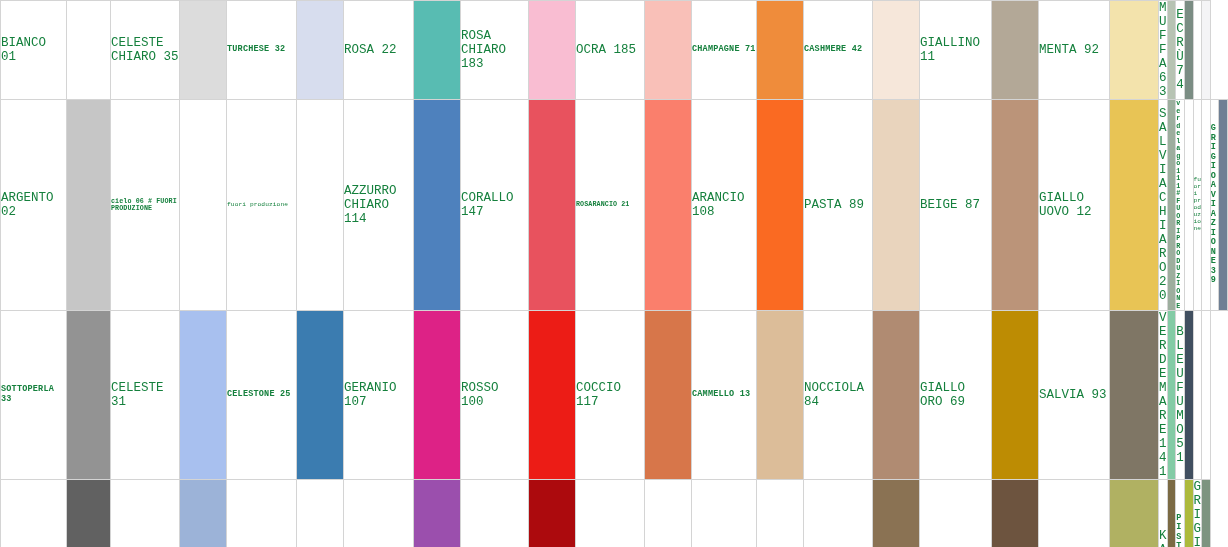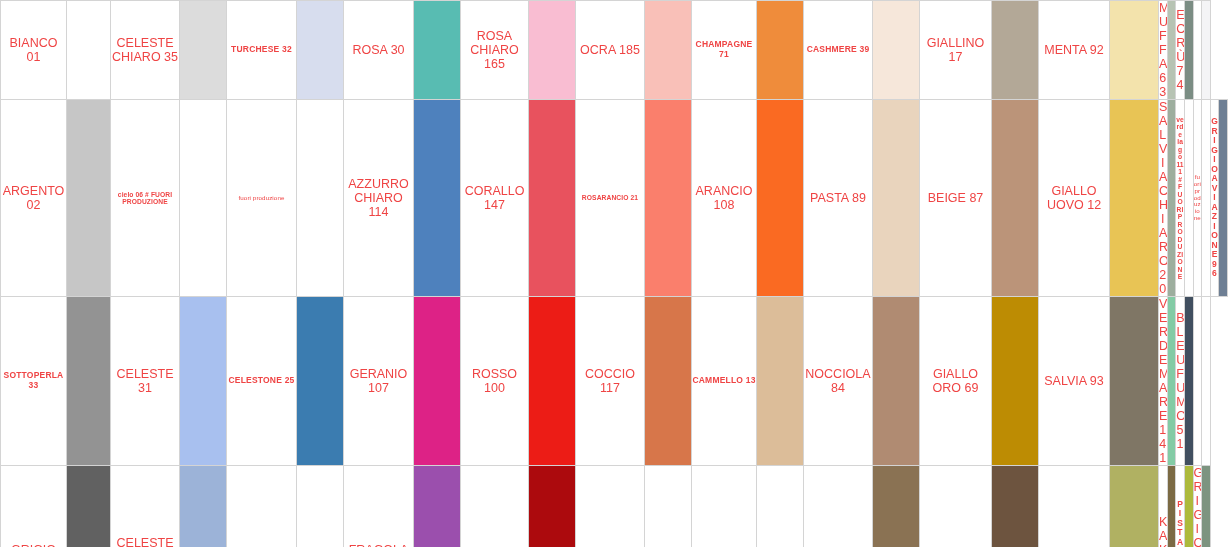--- a/index.html
+++ b/index.html
@@ -15,26 +15,27 @@
   }
   table.grid td{
     border:1px solid #d4d4d4;
     padding:0;
     margin:0;
     overflow:hidden;
     vertical-align:middle;
     box-sizing:border-box;
   }
   td.label{
-    text-align:center;
-    color:#ef4444;
+    text-align:left;
+    color:#15803d;
     line-height:1.12;
     padding:1px 2px;
     word-wrap:break-word;
     background:#ffffff;
+    font-family:Liberation Mono, monospace;
   }
   td.swatch{padding:0;}
   .lbl{display:block;}
   
   .s-lg{font-size:12.5px;}
   .s-sm{font-size:8.5px;font-weight:bold;letter-spacing:.2px;}
   .s-xs{font-size:6.7px;font-weight:bold;letter-spacing:.1px;}
   .s-xxs{font-size:6.2px;letter-spacing:.1px;}
   td.blank{background:#ffffff;}
 </style>
@@ -73,41 +74,41 @@
           <td class="swatch blank" style="background: rgb(255, 255, 255);"></td>
           <td class="label">
             <span class="lbl s-lg">CELESTE CHIARO 35</span>
           </td>
           <td class="swatch" style="background: rgb(220, 220, 220);"></td>
           <td class="label">
             <span class="lbl s-sm">TURCHESE 32</span>
           </td>
           <td class="swatch" style="background: rgb(215, 221, 238);"></td>
           <td class="label">
-            <span class="lbl s-lg">ROSA 30</span>
+            <span class="lbl s-lg">ROSA 22</span>
           </td>
           <td class="swatch" style="background: rgb(88, 188, 178);"></td>
           <td class="label">
-            <span class="lbl s-lg">ROSA CHIARO 165</span>
+            <span class="lbl s-lg">ROSA CHIARO 183</span>
           </td>
           <td class="swatch" style="background: rgb(249, 189, 210);"></td>
           <td class="label">
             <span class="lbl s-lg">OCRA 185</span>
           </td>
           <td class="swatch" style="background: rgb(249, 192, 184);"></td>
           <td class="label">
             <span class="lbl s-sm">CHAMPAGNE 71</span>
           </td>
           <td class="swatch" style="background: rgb(239, 140, 59);"></td>
           <td class="label">
-            <span class="lbl s-sm">CASHMERE 39</span>
+            <span class="lbl s-sm">CASHMERE 42</span>
           </td>
           <td class="swatch" style="background: rgb(246, 231, 218);"></td>
           <td class="label">
-            <span class="lbl s-lg">GIALLINO 17</span>
+            <span class="lbl s-lg">GIALLINO 11</span>
           </td>
           <td class="swatch" style="background: rgb(179, 168, 151);"></td>
           <td class="label">
             <span class="lbl s-lg">MENTA 92</span>
           </td>
           <td class="swatch" style="background: rgb(243, 227, 172);"></td>
           <td class="label">
             <span class="lbl s-lg">MUFFA 63</span>
           </td>
           <td class="swatch" style="background: rgb(183, 195, 179);"></td>
@@ -167,21 +168,21 @@
           <td class="swatch" style="background: rgb(157, 174, 158);"></td>
           <td class="label">
             <span class="lbl s-xs">verde lago 111 # FUORI PRODUZIONE</span>
           </td>
           <td class="swatch blank" style="background: rgb(255, 255, 255);"></td>
           <td class="label">
             <span class="lbl s-xxs">fuori produzione</span>
           </td>
           <td class="swatch blank" style="background: rgb(255, 255, 255);"></td>
           <td class="label">
-            <span class="lbl s-sm">GRIGIO AVIAZIONE 96</span>
+            <span class="lbl s-sm">GRIGIO AVIAZIONE 39</span>
           </td>
           <td class="swatch" style="background: rgb(110, 127, 148);"></td>
         </tr>
         <tr style="height: 68px;">
           <td class="label">
             <span class="lbl s-sm">SOTTOPERLA 33</span>
           </td>
           <td class="swatch" style="background: rgb(147, 147, 147);"></td>
           <td class="label">
             <span class="lbl s-lg">CELESTE 31</span>

